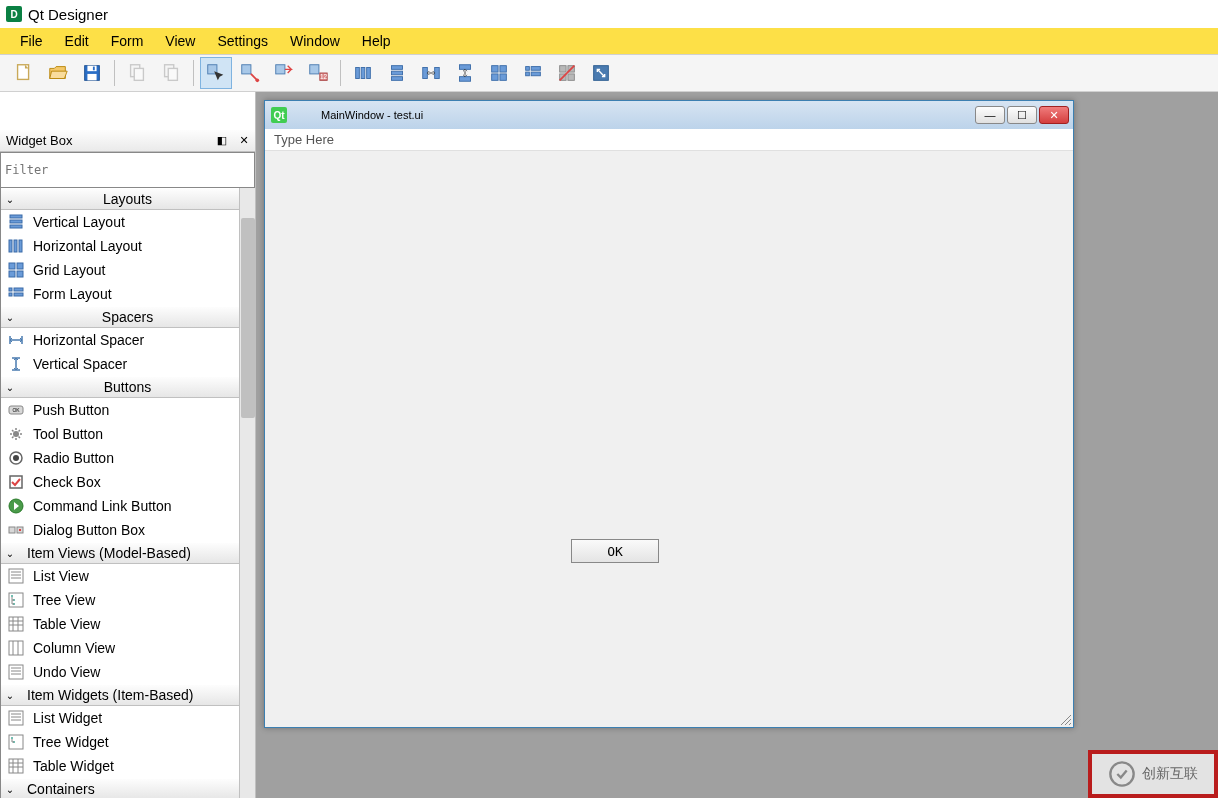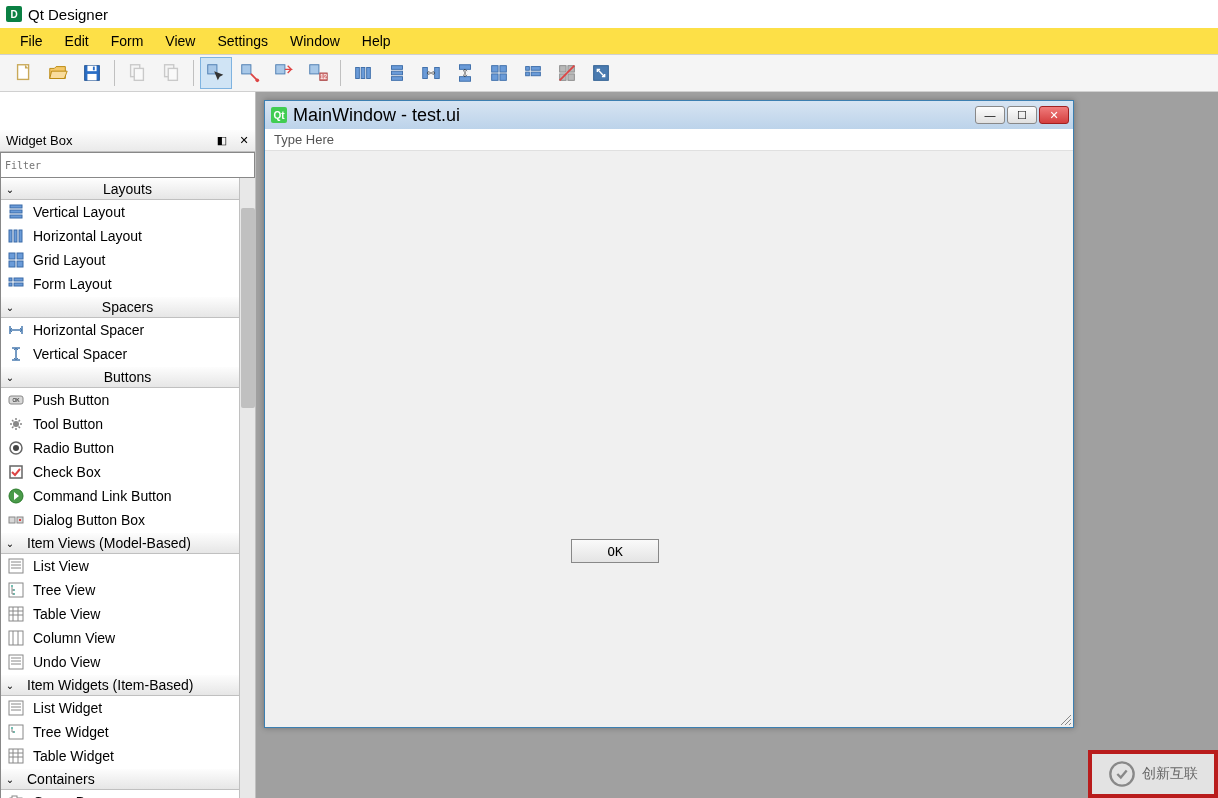--- a/index.html
+++ b/index.html
@@ -21,35 +21,35 @@
 .tb-btn svg { width: 22px; height: 22px; }
 
 
 .main-area { display: flex; height: calc(100% - 92px); }
 
 
 .widget-box { width: 256px; background: #fff; border-right: 1px solid #c0c0c0; display: flex; flex-direction: column; }
 .wb-header { height: 22px; background: linear-gradient(#fdfdfd,#eaeaea); border-bottom: 1px solid #c0c0c0; display: flex; align-items: center; padding-left: 6px; font-size: 13px; margin-top: 38px; }
 .wb-header-controls { margin-left: auto; display: flex; }
 .wb-hc-btn { width: 22px; height: 22px; display: flex; align-items: center; justify-content: center; font-size: 11px; cursor: default; }
-.wb-filter { width: 100%; height: 26px; border: 1px solid #888; font-family: monospace; font-size: 10px; padding-left: 4px; color: #888; }
+.wb-filter { width: 100%; height: 36px; border: 1px solid #888; font-family: monospace; font-size: 12px; padding-left: 4px; color: #888; }
 .wb-list { flex: 1; overflow-y: auto; border: 1px solid #888; border-top: none; }
 .wb-category { height: 22px; background: linear-gradient(#fdfdfd,#e6e6e6); border-bottom: 1px solid #c0c0c0; border-top: 1px solid #fff; display: flex; align-items: center; font-size: 14px; position: relative; }
 .wb-chevron { width: 18px; text-align: center; font-size: 10px; }
 .wb-cat-label { flex: 1; text-align: center; padding-right: 18px; }
 .wb-item { height: 24px; display: flex; align-items: center; padding-left: 6px; font-size: 14px; cursor: default; }
 .wb-item-icon { width: 18px; height: 18px; margin-right: 8px; display: flex; align-items: center; justify-content: center; }
 .wb-item-icon svg { width: 16px; height: 16px; }
 
 
 .canvas-area { flex: 1; background: #a0a0a0; padding: 8px; position: relative; }
 .design-window { width: 810px; background: #fff; border: 1px solid #3c7fb1; box-shadow: 0 0 6px rgba(0,0,0,0.3); }
-.dw-titlebar { height: 28px; background: linear-gradient(#d7e4f2,#bcd3ea); display: flex; align-items: center; padding-left: 6px; }
+.dw-titlebar { height: 28px; background: linear-gradient(#d7e4f2,#bcd3ea); display: flex; align-items: center; padding-left: 6px; gap: 28px; }
 .dw-titlebar .qt-icon { background: #41cd52; }
-.dw-title-text { font-size: 18px; color: #000; }
+.dw-title-text { font-size: 11px; color: #000; }
 .dw-controls { margin-left: auto; display: flex; gap: 2px; padding-right: 4px; }
 .dw-ctl { width: 30px; height: 18px; border: 1px solid #888; border-radius: 3px; display: flex; align-items: center; justify-content: center; font-size: 11px; background: linear-gradient(#fdfdfd,#e0e0e0); }
 .dw-ctl.close { background: linear-gradient(#f07c7c,#d43e3e); color: #fff; border-color: #a02020; }
 .dw-menubar { height: 22px; background: #fff; border-bottom: 1px solid #e0e0e0; display: flex; align-items: center; }
 .dw-type-here { padding: 2px 8px; font-size: 13px; color: #555; border: 1px dotted transparent; }
 .dw-body { height: 576px; background-image: radial-gradient(circle, #b8b8b8 0.5px, transparent 0.5px); background-size: 8px 8px; background-color: #f0f0f0; position: relative; }
 .ok-button { position: absolute; left: 306px; top: 388px; width: 88px; height: 24px; background: linear-gradient(#fafafa,#e4e4e4); border: 1px solid #888; font-family: monospace; font-size: 13px; display: flex; align-items: center; justify-content: center; }
 .dw-resize { position: absolute; right: 2px; bottom: 2px; width: 12px; height: 12px; }
 
 

